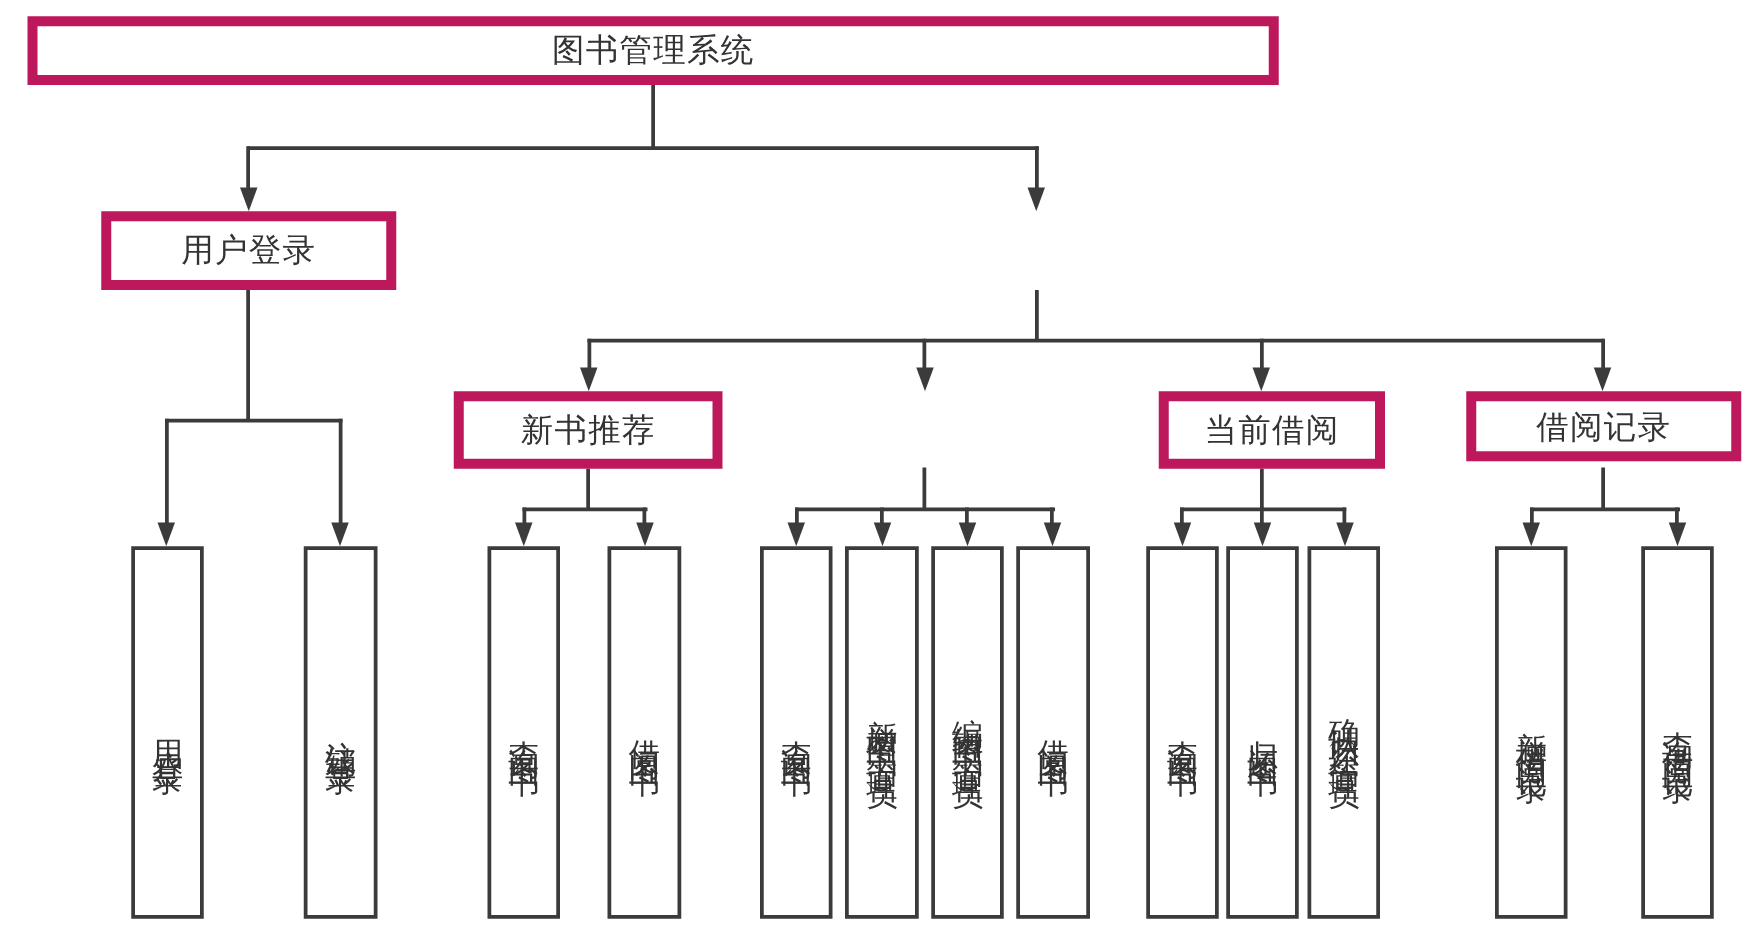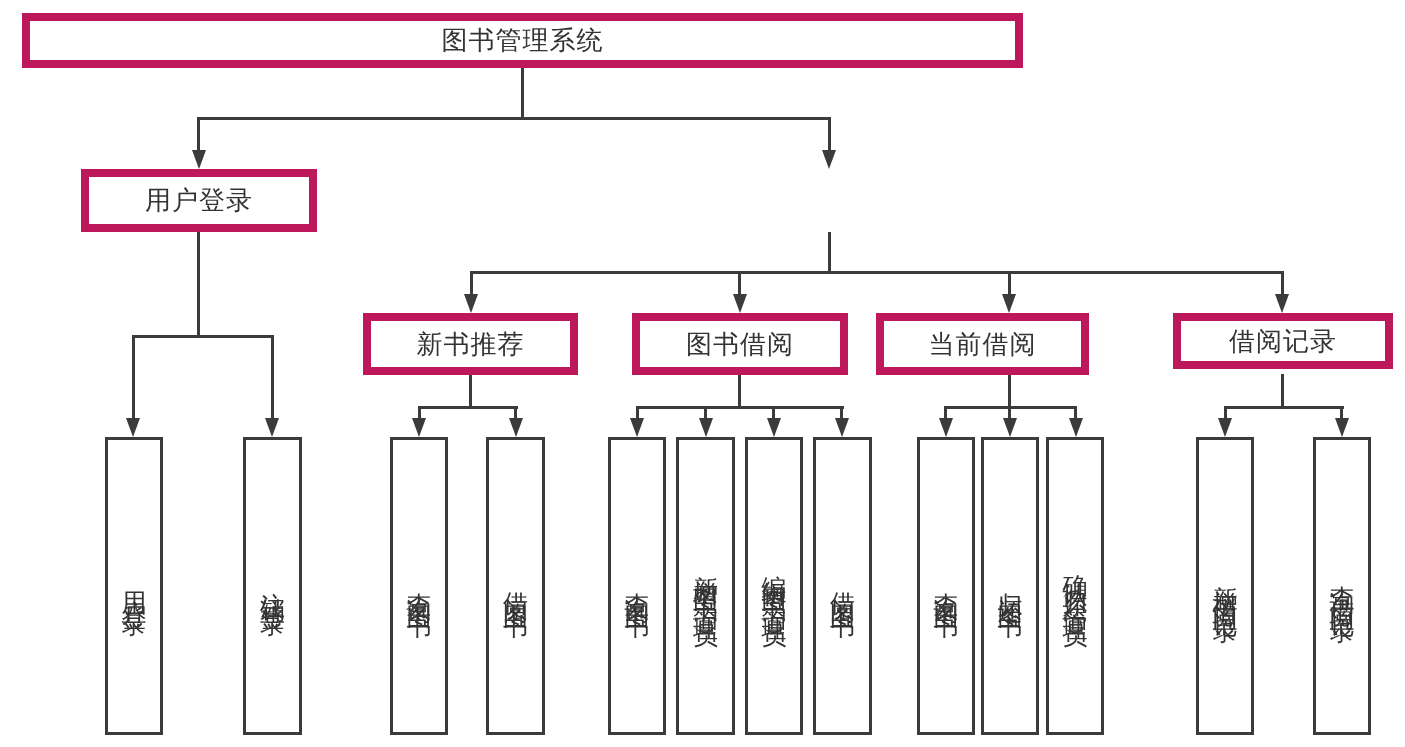--- a/index.html
+++ b/index.html
@@ -95,24 +95,21 @@
   <div class="vl" style="left:738px;top:271px;height:26px"></div>
   <div class="ah" style="left:733px;top:294px"></div>
   <div class="vl" style="left:1008px;top:271px;height:26px"></div>
   <div class="ah" style="left:1002px;top:294px"></div>
   <div class="vl" style="left:1281px;top:271px;height:26px"></div>
   <div class="ah" style="left:1275px;top:294px"></div>
 
   <div class="node" style="left:363px;top:313px;width:215px;height:62px">
     <span>新书推荐</span>
   </div>
-  <div class="node" style="left:632px;top:313px;width:216px;height:62px">
-    <span>图书借阅</span>
-  </div>
-  <div class="node" style="left:876px;top:313px;width:213px;height:62px">
+  <div class="node" style="left:927px;top:313px;width:181px;height:62px">
     <span>当前借阅</span>
   </div>
   <div class="node" style="left:1173px;top:313px;width:220px;height:56px">
     <span>借阅记录</span>
   </div>
 
   <div class="vl" style="left:469px;top:374px;height:34px"></div>
   <div class="hl" style="left:418px;top:406px;width:100px"></div>
   <div class="vl" style="left:418px;top:406px;height:15px"></div>
   <div class="ah" style="left:412px;top:418px"></div>

